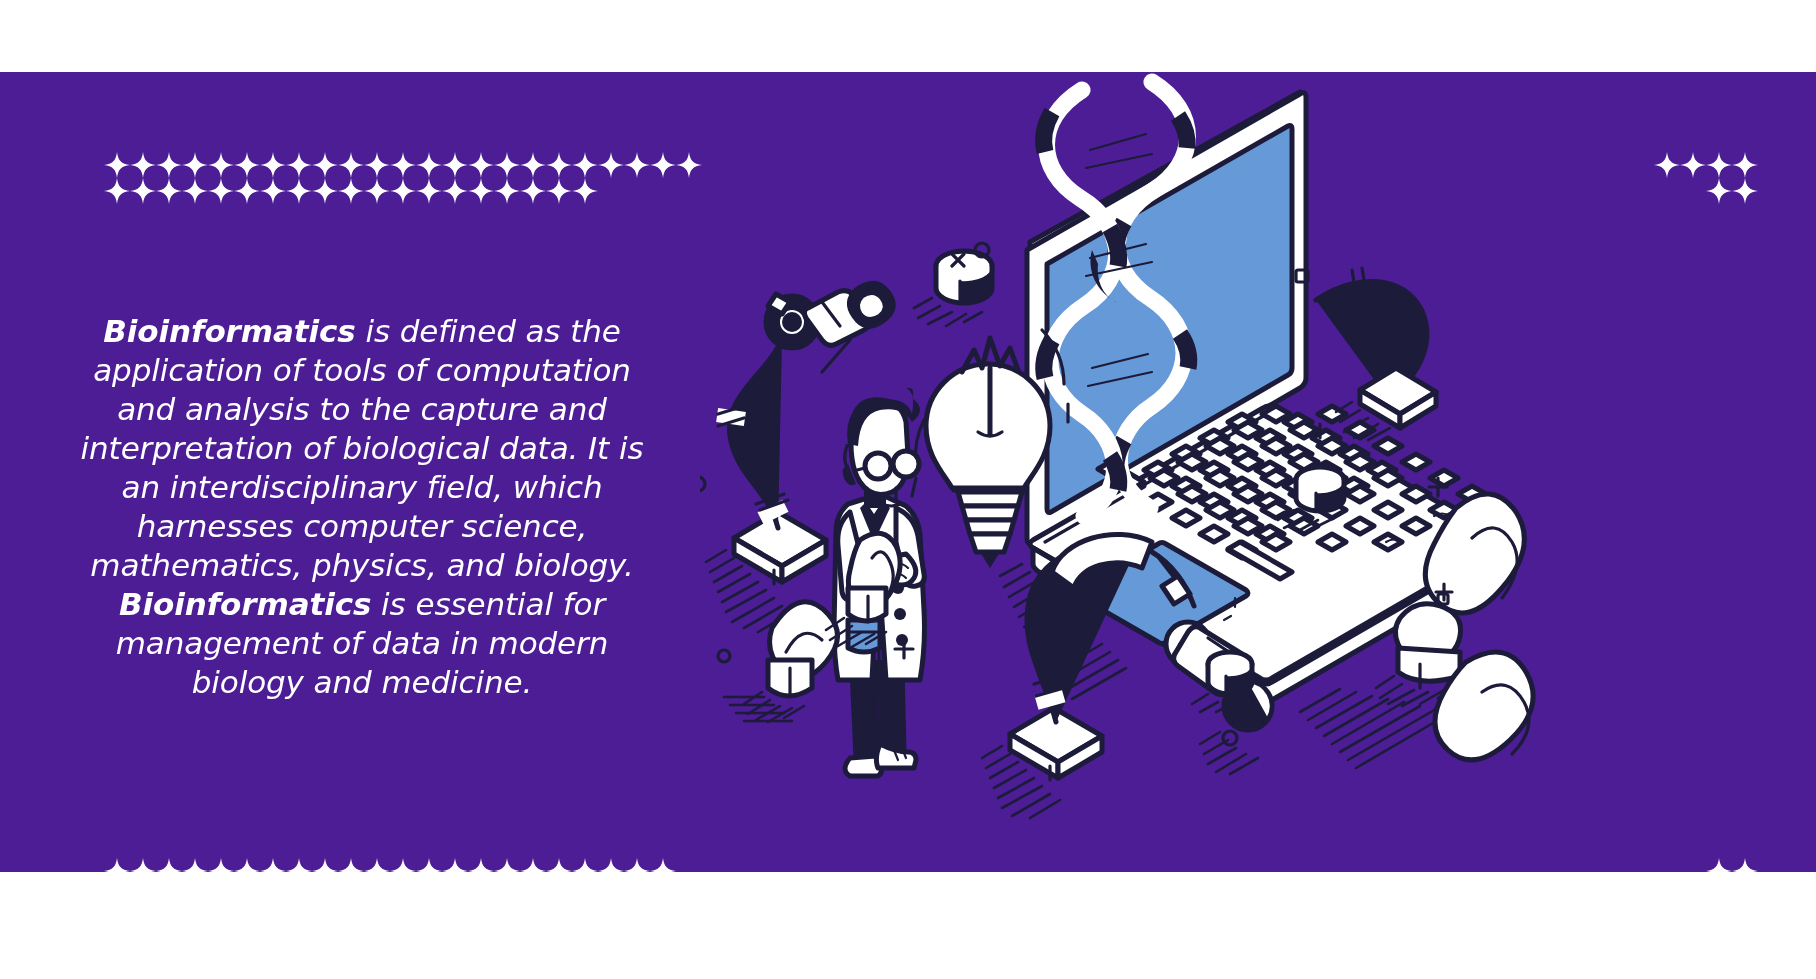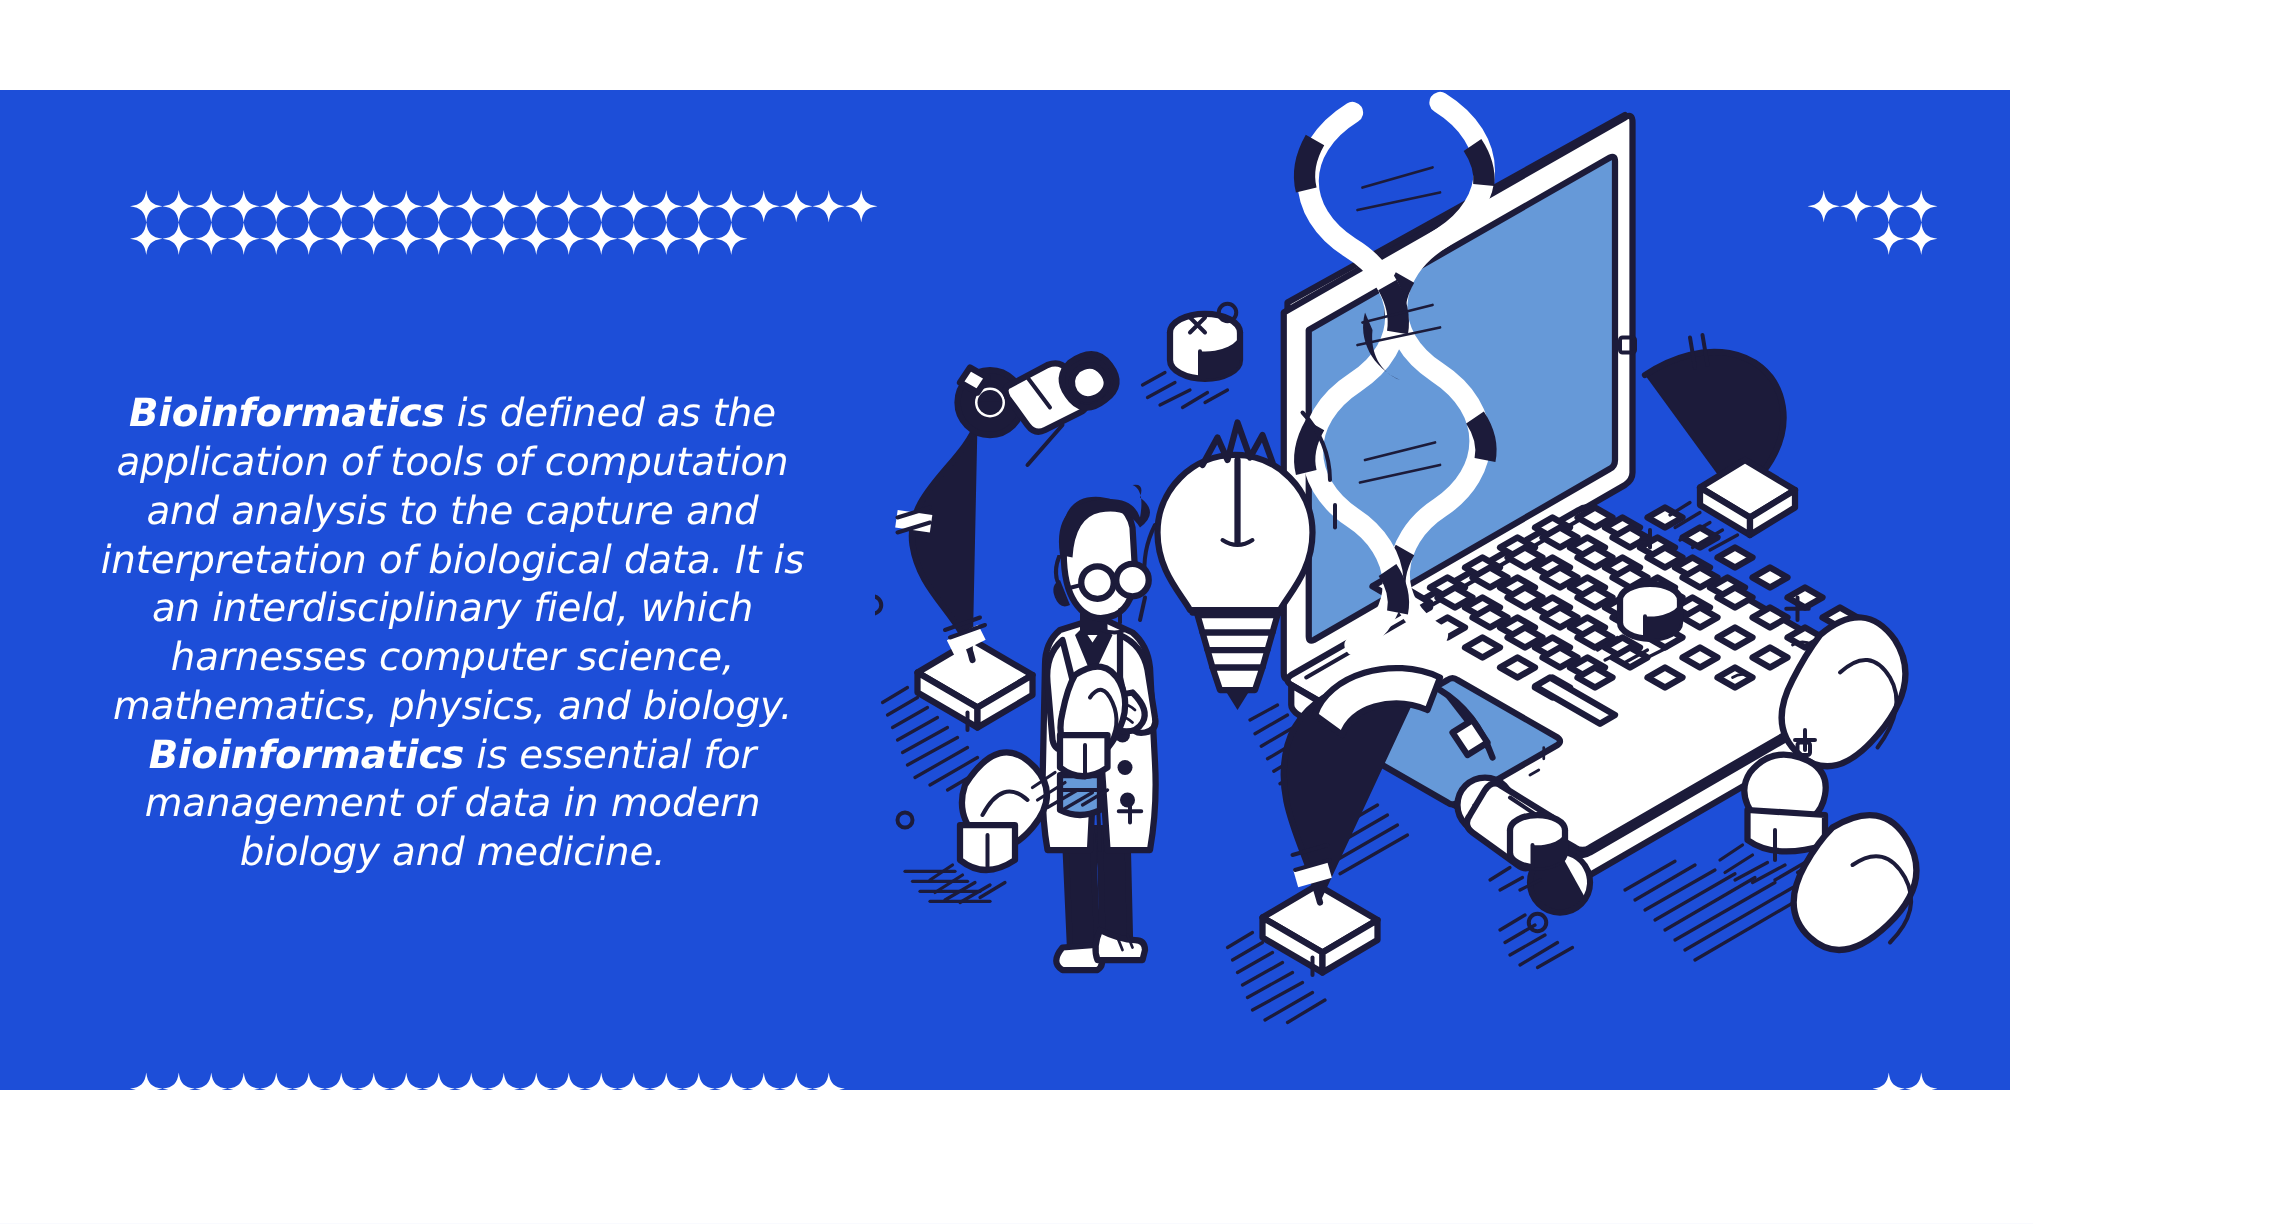--- a/index.html
+++ b/index.html
@@ -2,22 +2,22 @@
 <html><head>
 <meta charset="utf-8">
 <style>
   * { margin:0; padding:0; box-sizing:border-box; }
   html,body { width:1816px; height:979px; background:#ffffff; overflow:hidden; }
   body { font-family:"DejaVu Sans", sans-serif; }
 
   #root { position:relative; width:1816px; height:979px; background:#ffffff; }
 
   #banner {
-    position:absolute; left:0; top:72px; width:1608px; height:800px;
-    background:#1d4ed8; overflow:hidden;
+    position:absolute; left:0; top:72px; width:1816px; height:800px;
+    background:#4c1d95; overflow:hidden;
   }
 
   
   .dia-field { position:absolute; display:flex; flex-direction:column; }
   .dia-row { display:flex; }
   .dia-row.rt { justify-content:flex-end; }
   .dia {
     width:26px; height:26px; flex:0 0 26px;
     display:block;
   }

